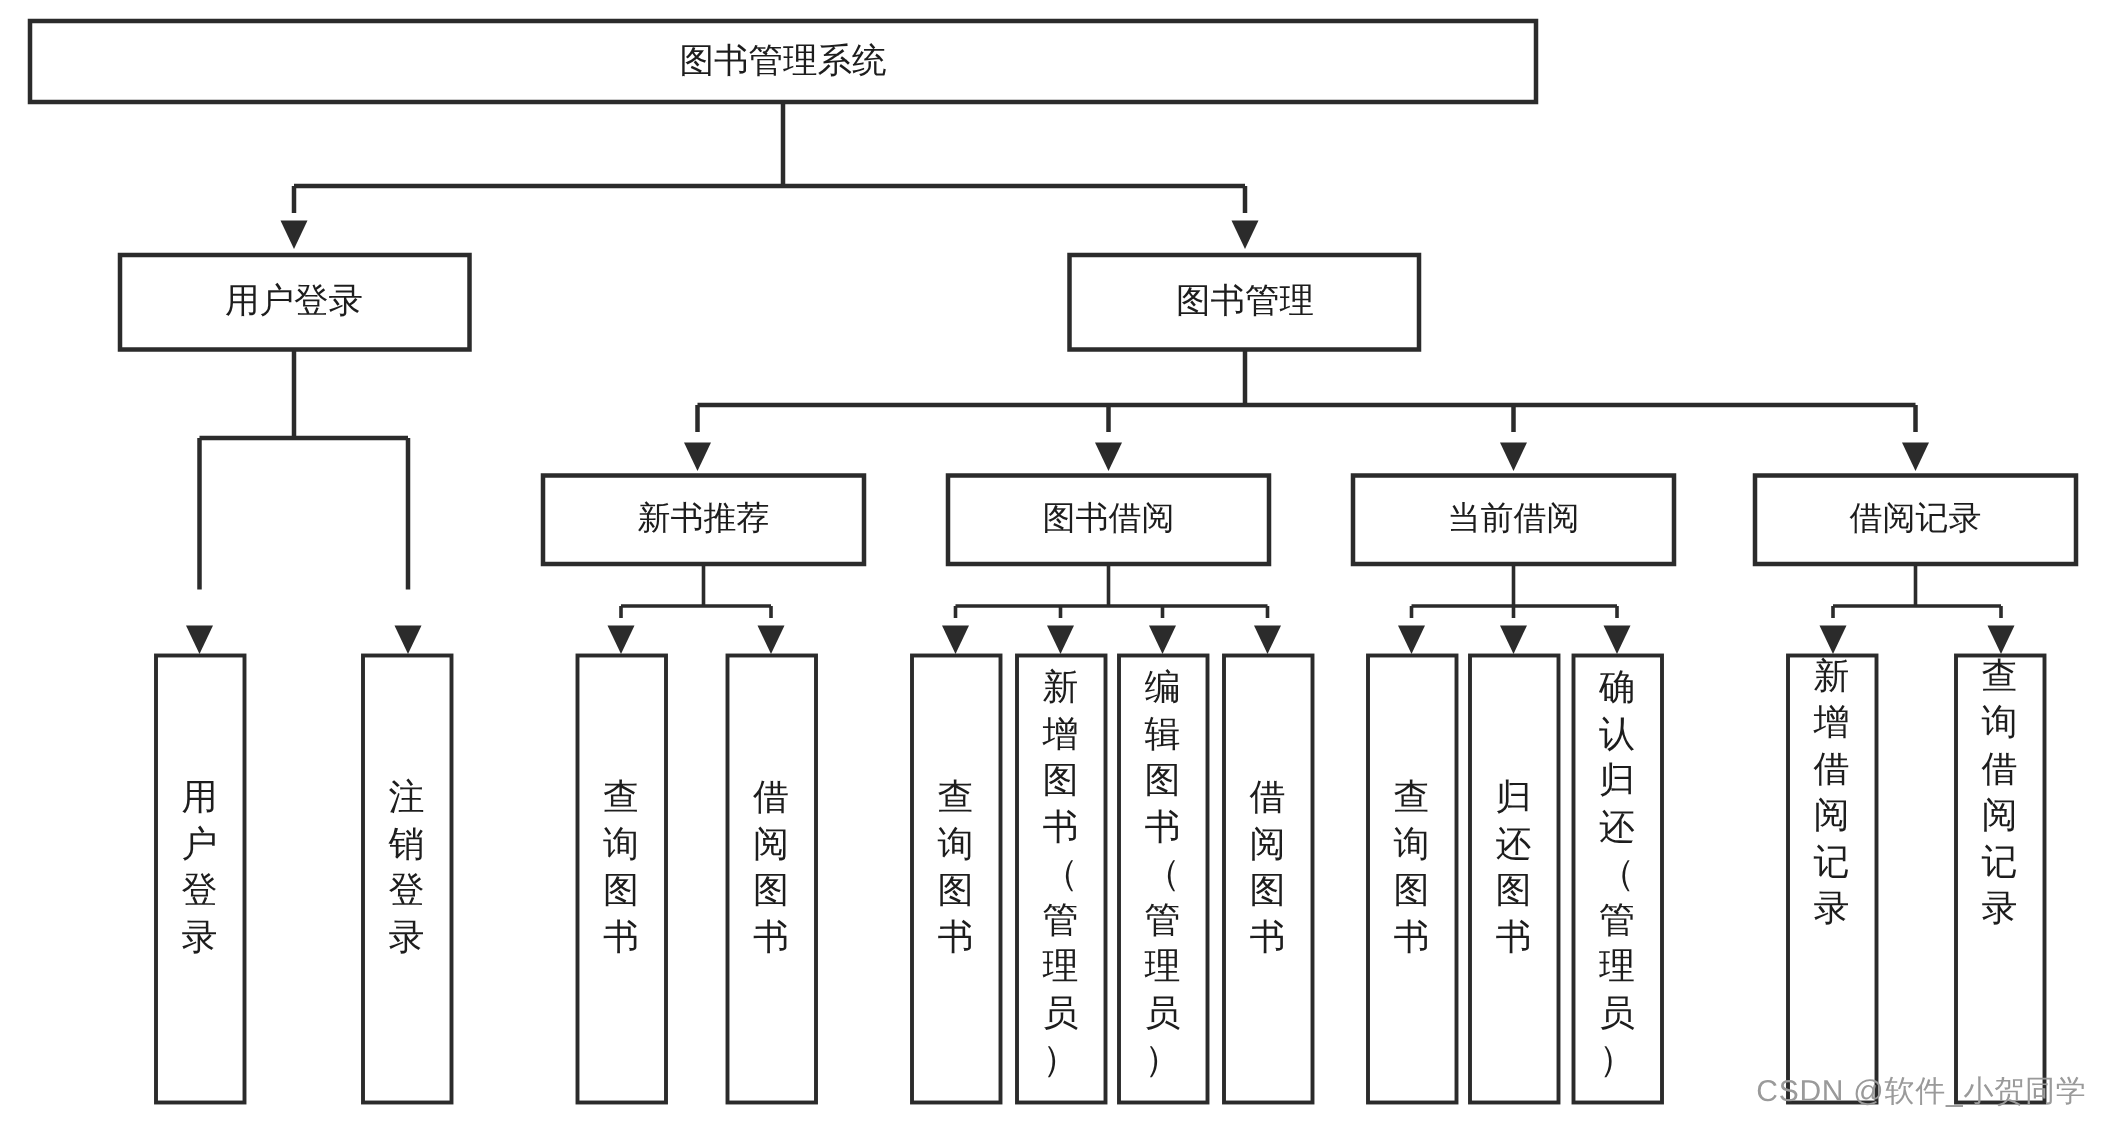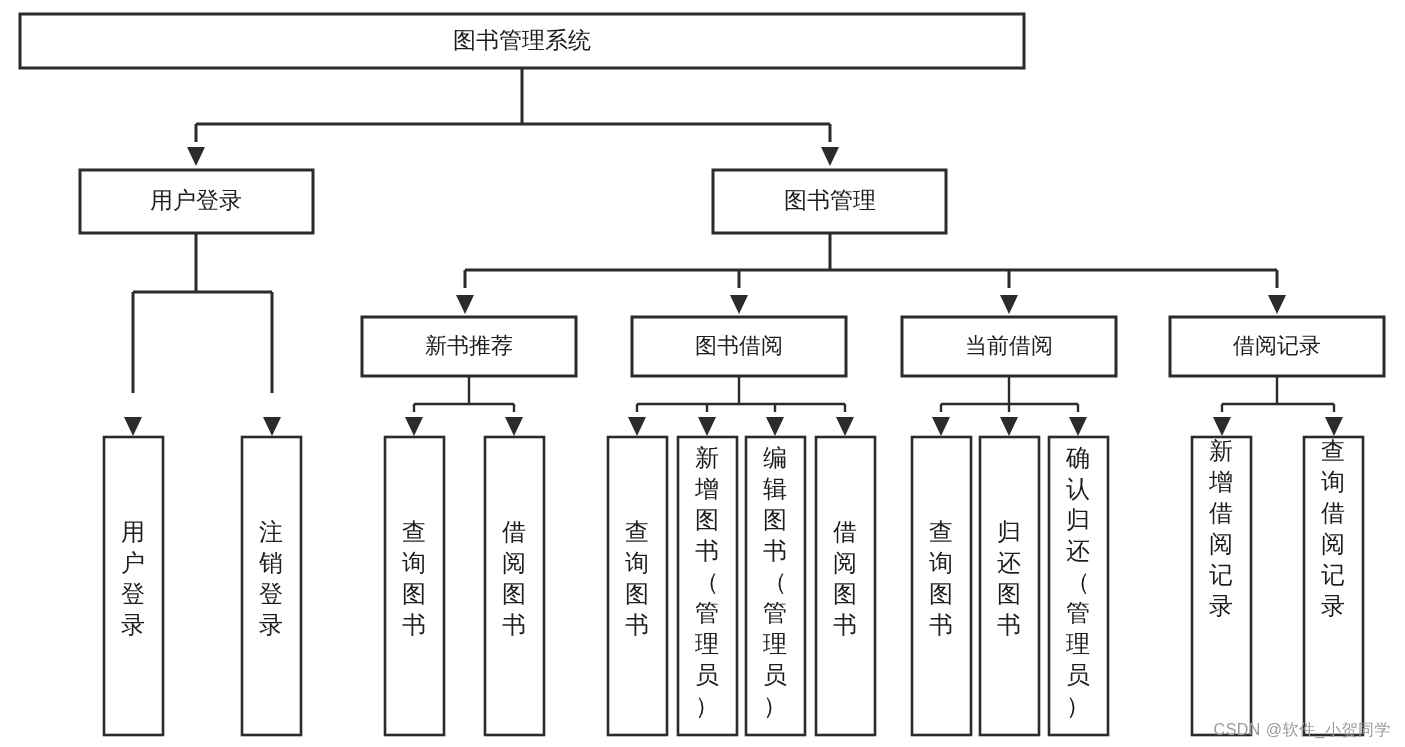--- a/index.html
+++ b/index.html
@@ -60,21 +60,21 @@
     fill: #1d1d1d;
     font-family: "Liberation Sans", sans-serif;
     font-size: 24px;
     text-anchor: middle;
   }
   .watermark {
     position: absolute;
     right: 14px;
     bottom: 6px;
     font-family: "Liberation Sans", sans-serif;
-    font-size: 16px;
+    font-size: 20px;
     color: #9a9a9a;
     letter-spacing: 0.5px;
     white-space: nowrap;
     pointer-events: none;
   }
 </style>
 </head>
 <body>
 
 <div id="diagram-root">

